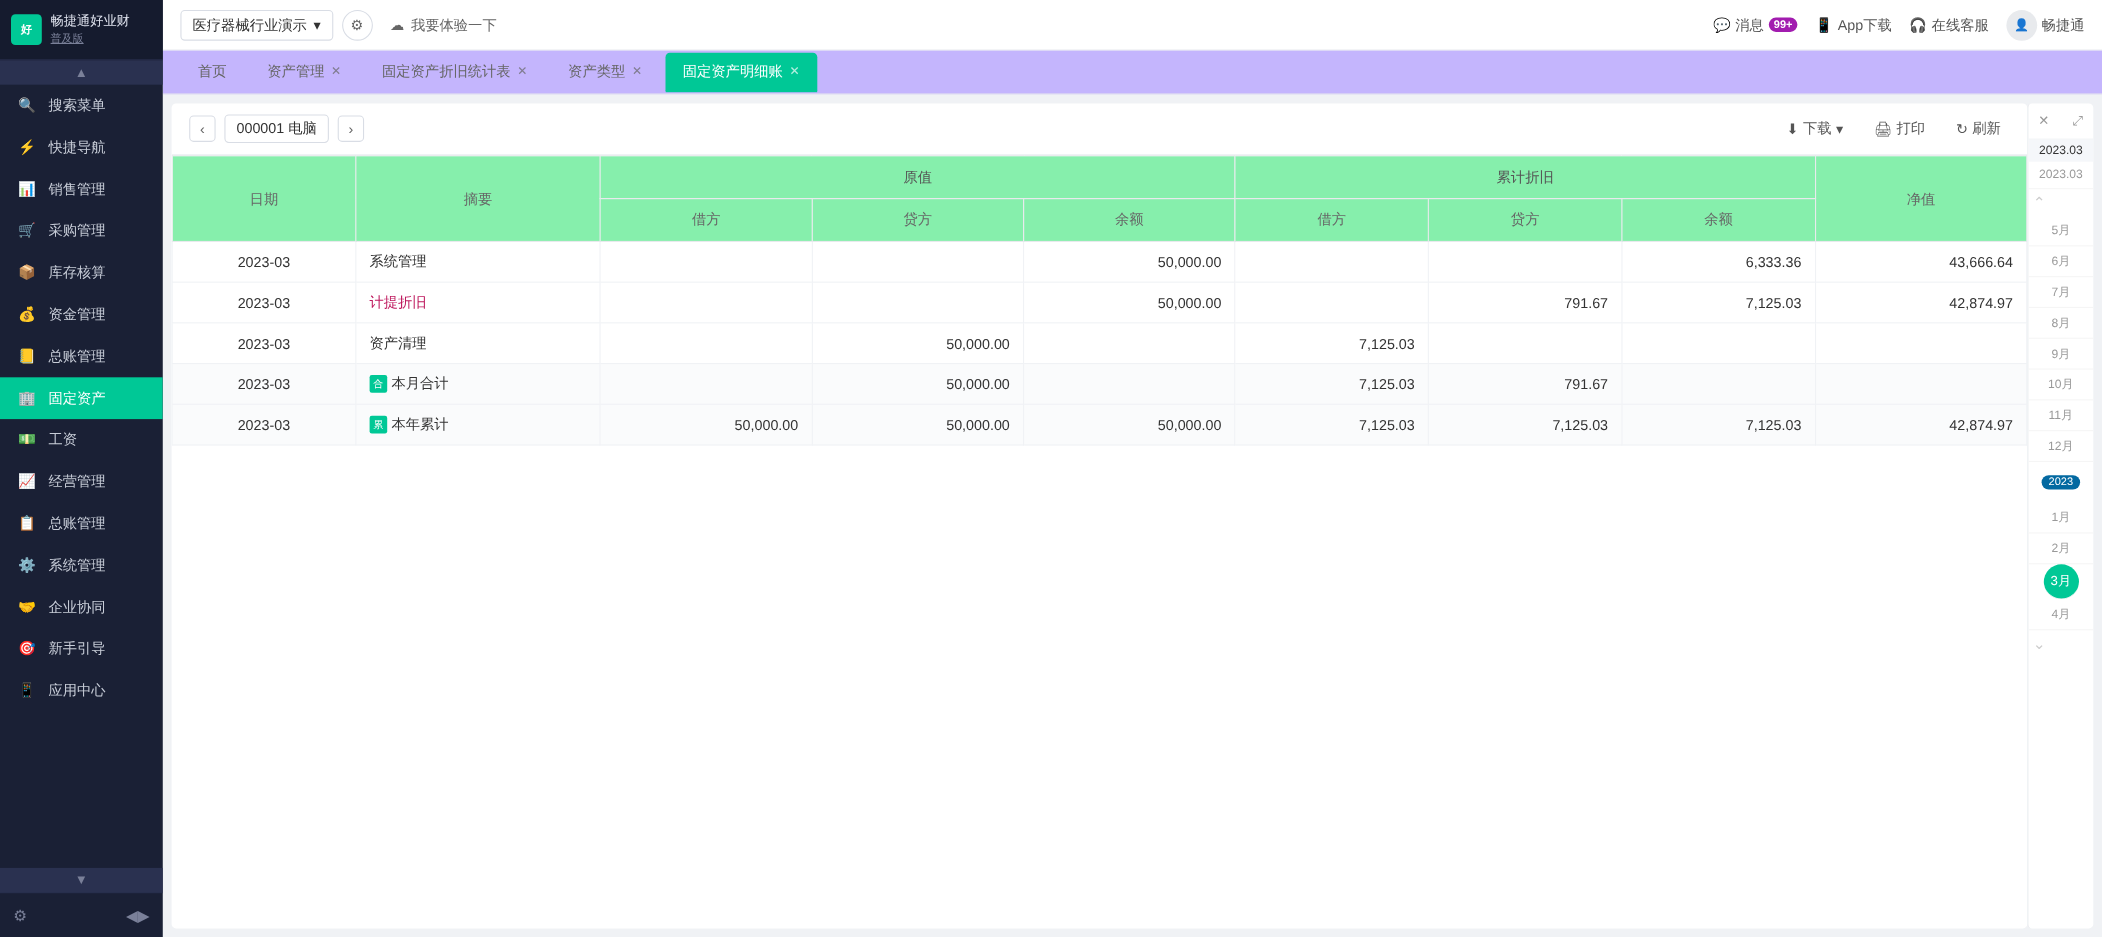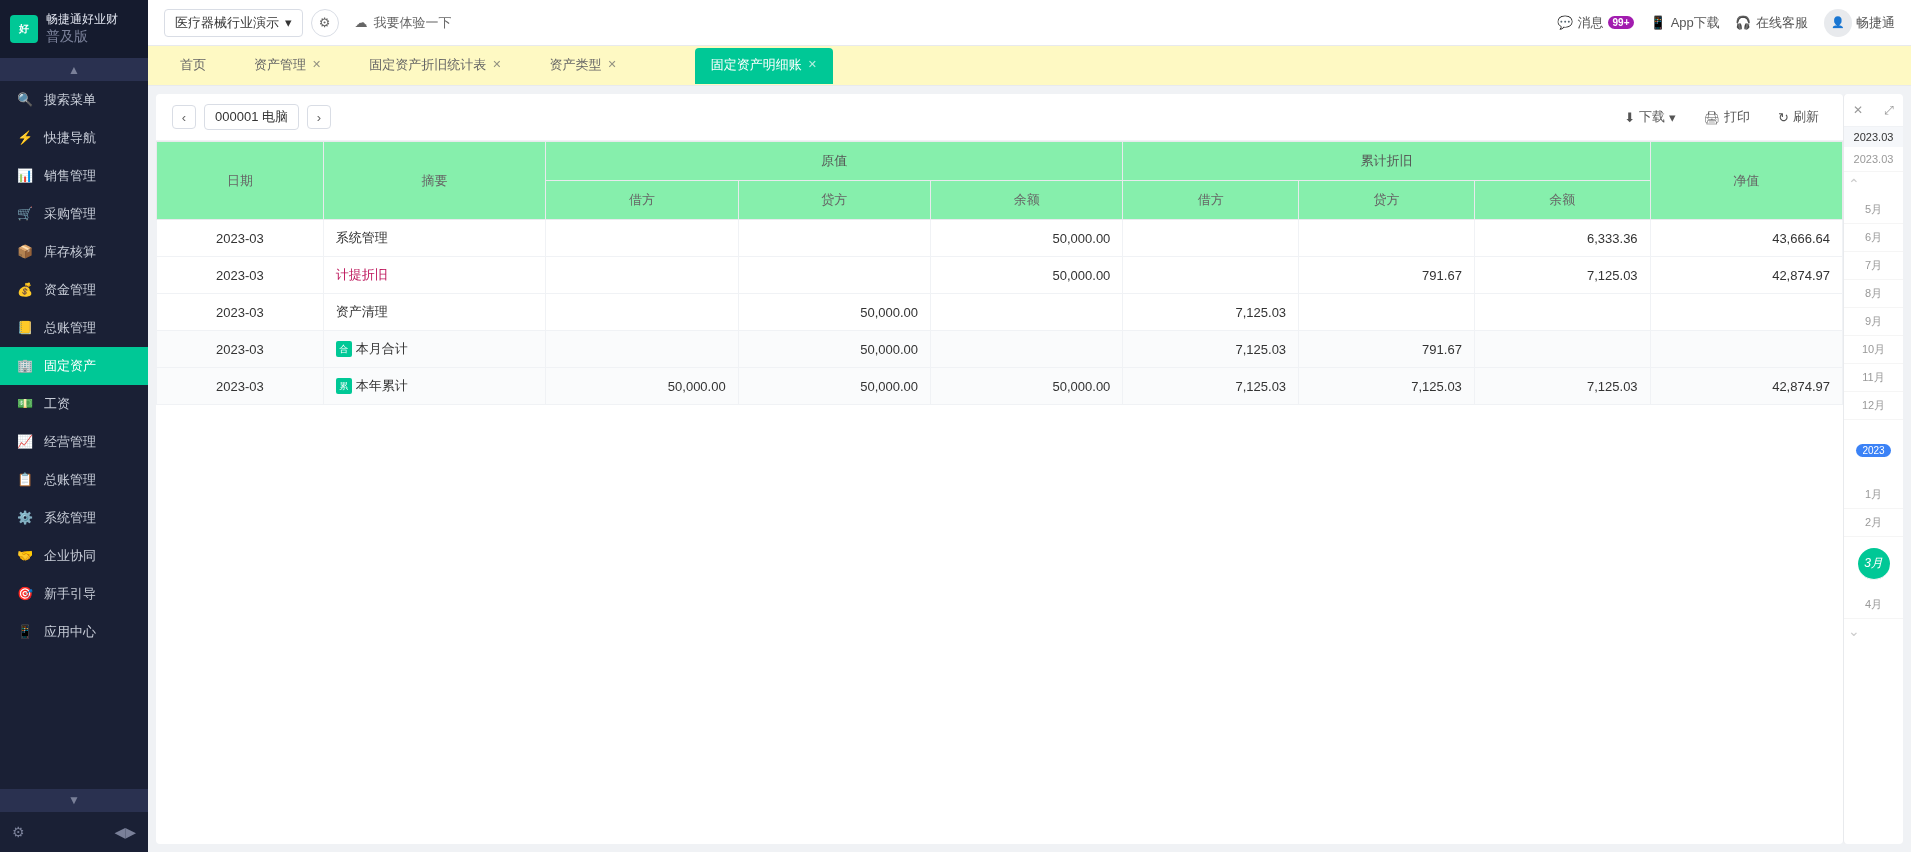--- a/index.html
+++ b/index.html
@@ -24,21 +24,21 @@
       border-bottom: 1px solid #2a3150;
     }
     .sidebar-logo-icon {
       width: 28px; height: 28px;
       background: #00c896;
       border-radius: 4px;
       display: flex; align-items: center; justify-content: center;
       color: white; font-size: 10px; font-weight: bold;
     }
     .sidebar-title { font-size: 12px; color: #e0e4ef; line-height: 1.3; }
-    .sidebar-subtitle { font-size: 14px; color: #7a8099; }
+    .sidebar-subtitle { font-size: 10px; color: #7a8099; text-decoration: underline; }
     .sidebar-scroll-up, .sidebar-scroll-down {
       background: #2a3150; border: none; color: #7a8099;
       width: 100%; padding: 4px; cursor: pointer; font-size: 12px;
     }
     .sidebar-nav { flex: 1; overflow: hidden; }
     .nav-item {
       display: flex; align-items: center; gap: 10px;
       padding: 10px 16px; cursor: pointer; color: #c8cdd8;
       transition: background 0.2s;
     }
@@ -90,44 +90,43 @@
       font-size: 10px; padding: 1px 5px; font-weight: bold;
     }
     .user-avatar {
       width: 28px; height: 28px; border-radius: 50%;
       background: #e8eaed; display: flex; align-items: center; justify-content: center;
       color: #555; font-size: 11px;
     }
 
     
     .tab-bar {
-      background: #fef9c3;
+      background: #c4b5fd;
       border-bottom: 1px solid #e8eaed;
       display: flex;
       align-items: center;
       padding: 0 16px;
       height: 40px;
       flex-shrink: 0;
-      gap: 16px;
+      gap: 5px;
     }
     .tab {
       padding: 8px 16px;
       cursor: pointer;
       color: #666;
       font-size: 13px;
       display: flex; align-items: center; gap: 6px;
       border-bottom: 2px solid transparent;
       white-space: nowrap;
     }
     .tab.active {
       background: #00c896;
       color: white;
       border-radius: 4px 4px 0 0;
       border-bottom: 2px solid #00c896;
-      margin-left: 46px;
     }
     .tab .close-icon { font-size: 11px; opacity: 0.7; }
 
     
     .content-area {
       flex: 1;
       display: flex;
       overflow: hidden;
       background: #f0f2f5;
     }
@@ -238,33 +237,33 @@
       padding: 6px 4px;
       text-align: center;
       font-size: 11px;
       color: #999;
       cursor: pointer;
       border-bottom: 1px solid #f5f5f5;
     }
     .timeline-item.active {
       background: #00c896; color: white; border-radius: 50%;
       width: 32px; height: 32px; display: flex; align-items: center; justify-content: center;
-      margin: 11px auto; font-size: 12px; font-weight: 500; font-style: italic;
+      margin: 0 auto; font-size: 12px; font-weight: 500;
     }
     .timeline-year {
       padding: 4px 4px;
       text-align: center;
       font-size: 11px;
       color: #333; font-weight: 500;
       background: #f5f7fa;
     }
     .timeline-badge {
-      background: #3b82f6; color: white; border-radius: 10px;
+      background: #0369a1; color: white; border-radius: 10px;
       font-size: 10px; padding: 1px 6px; display: inline-block;
-      margin: 20px auto;
+      margin: 8px auto;
     }
     .scroll-indicator { color: #ccc; font-size: 14px; padding: 4px; cursor: pointer; }
   </style>
 </head>
 <body>
 
 <div class="sidebar">
   <div class="sidebar-header">
     <div class="sidebar-logo-icon">好</div>
     <div>

